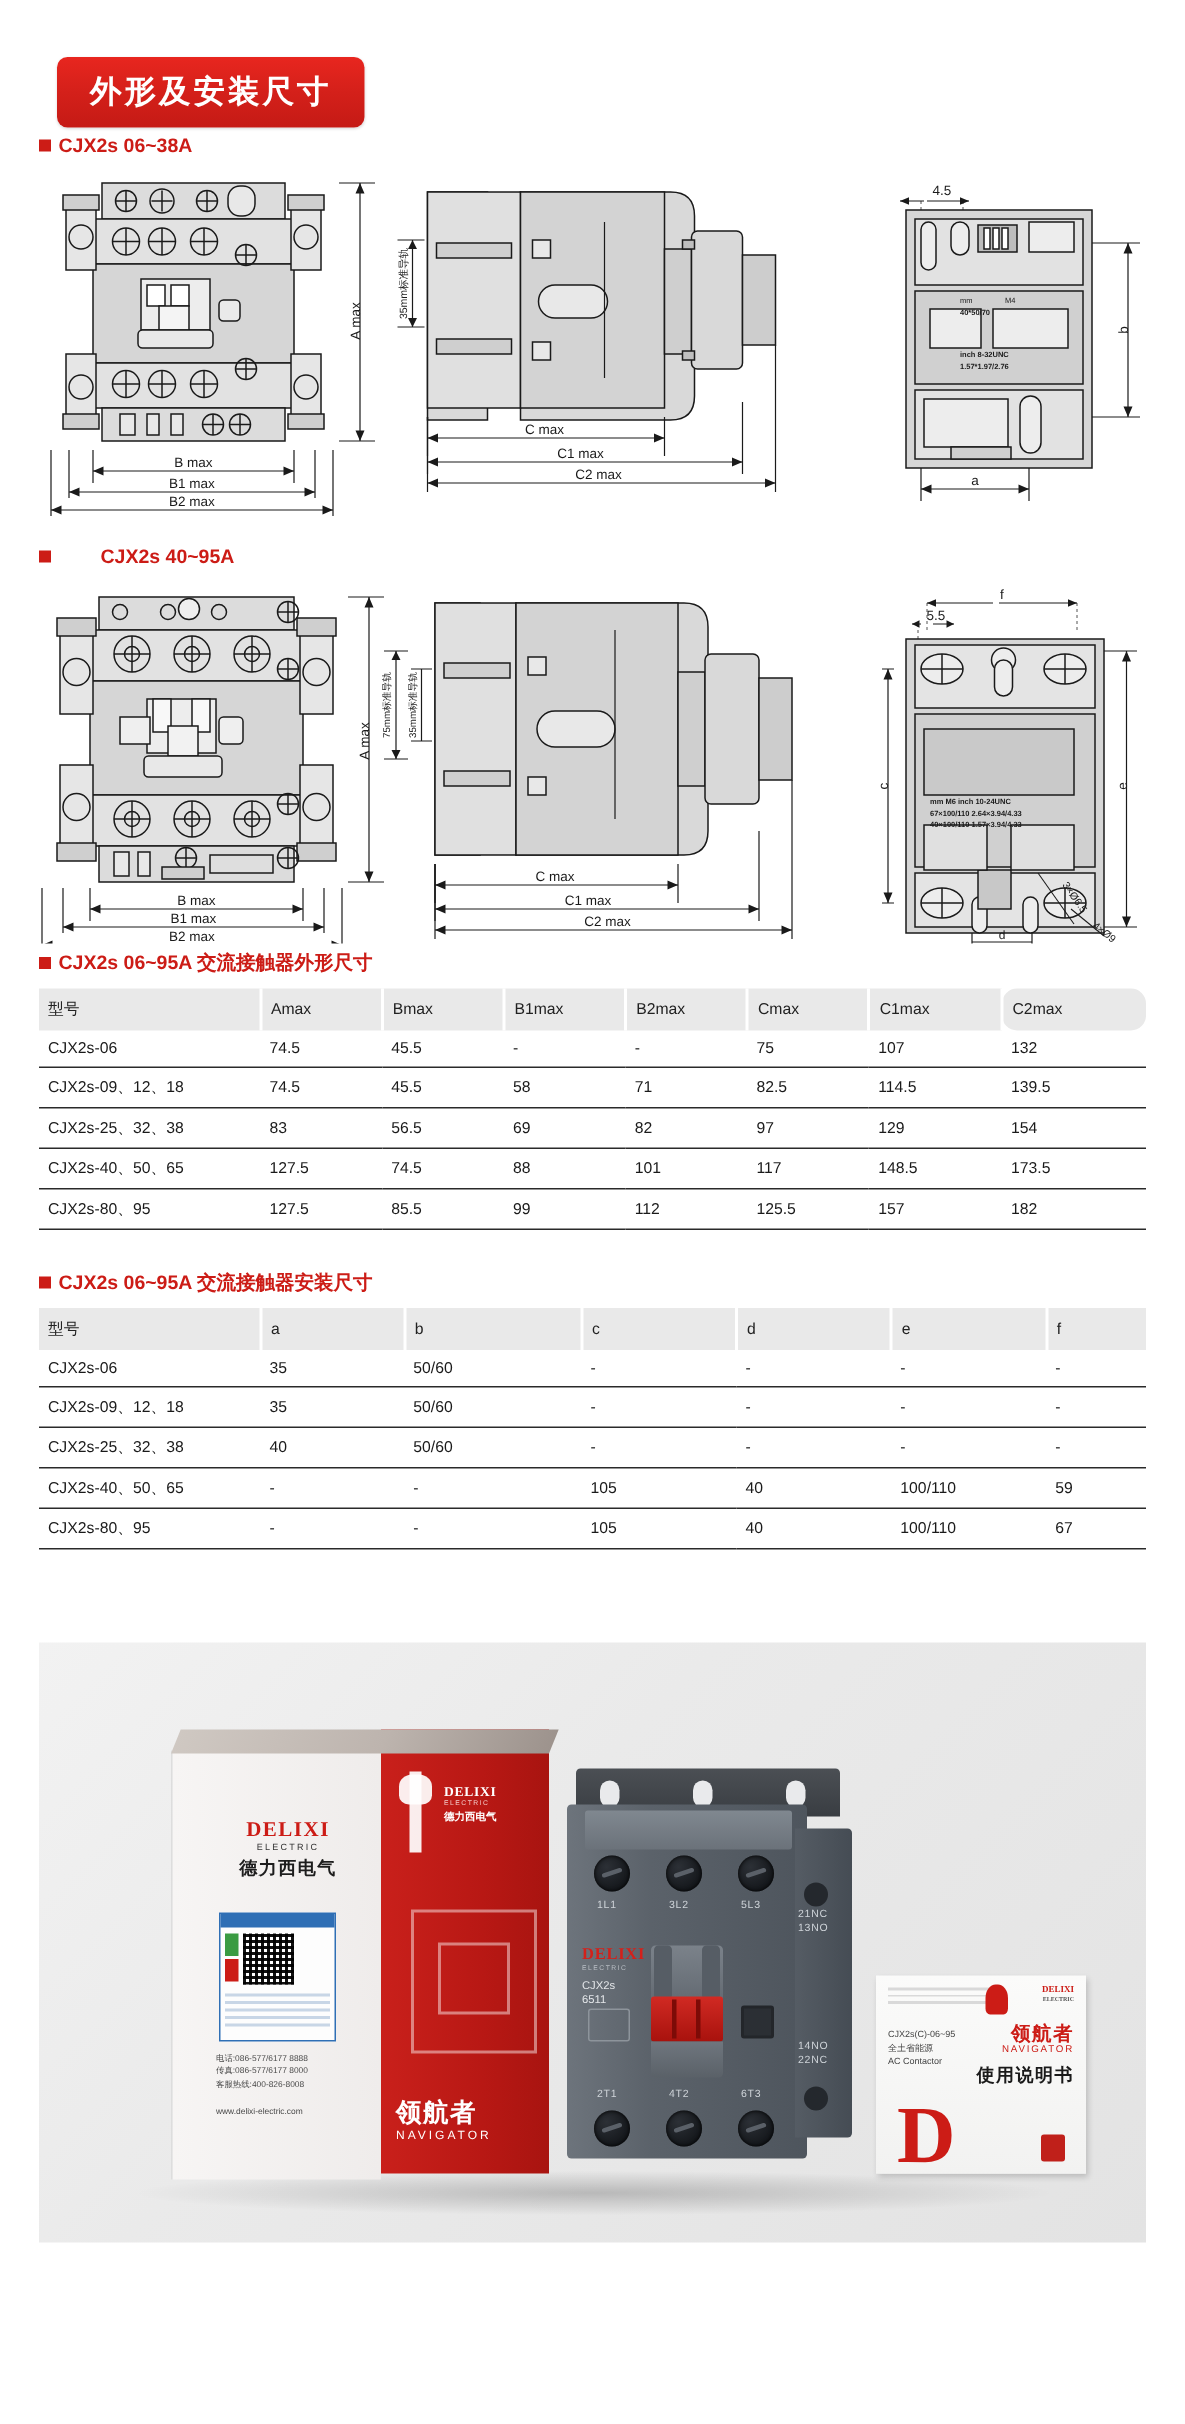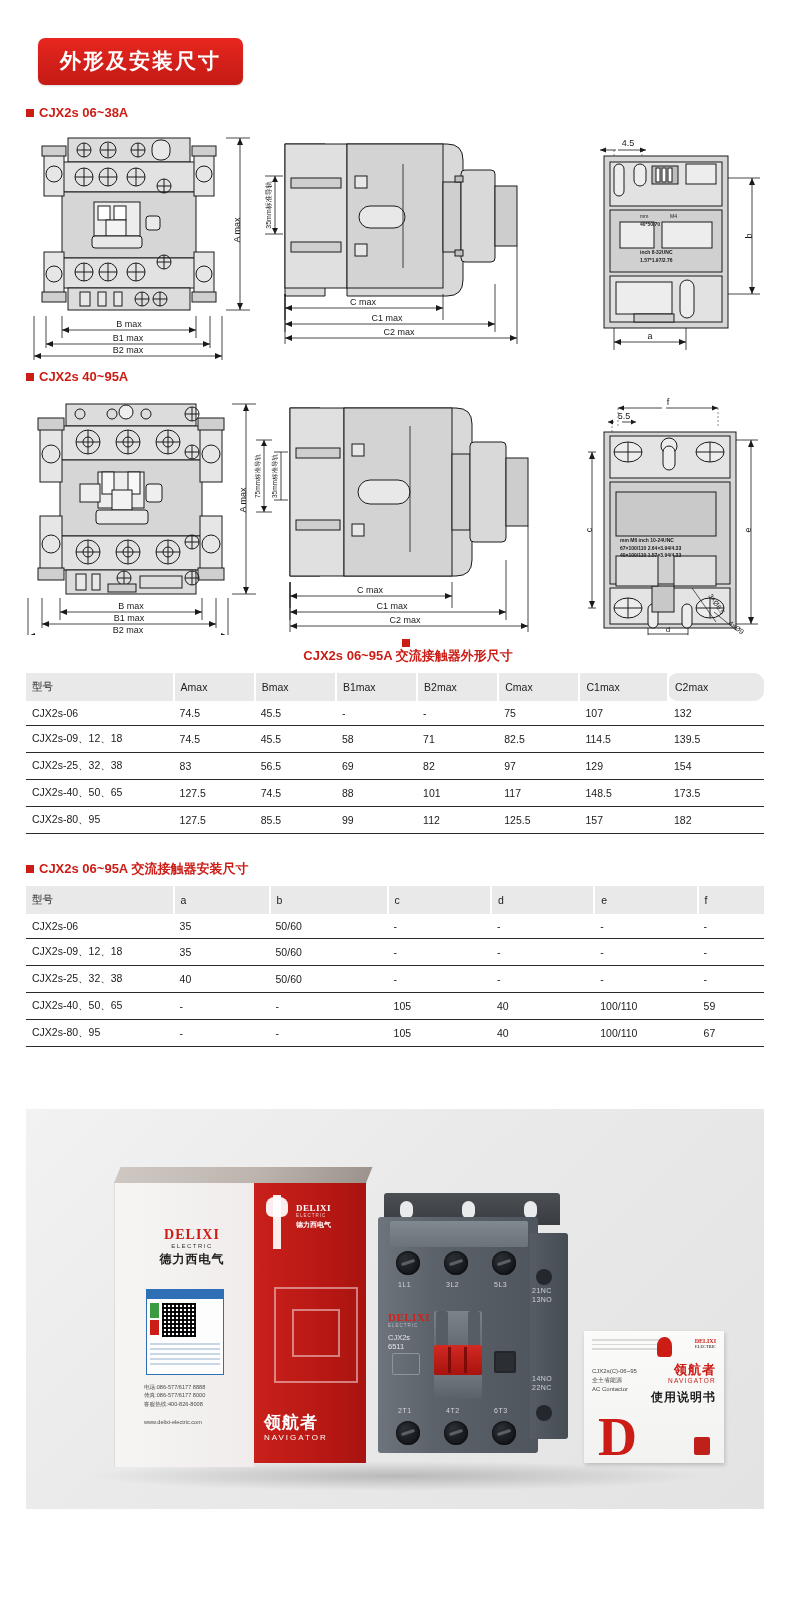--- a/index.html
+++ b/index.html
@@ -253,21 +253,21 @@
   .man-lines { position: absolute; left: 8px; top: 8px; width: 70px; }
   .man-lines span { display:block; height: 1.5px; background: #d9d9d9; margin-bottom: 3px; }
 </style>
 </head>
 <body>
 
 <div class="title-wrap">
   <div class="title-pill">外形及安装尺寸</div>
 </div>
 
-<div class="sub-head" style="margin-top:20px;">
+<div class="sub-head" style="margin-top:4px;">
   <span class="sq"></span>
   <span>CJX2s 06~38A</span>
 </div>
 
 <div class="draw-row">
 <svg class="draw-svg" width="790" height="235" viewBox="0 0 790 235">
   <g stroke="#1a1a1a" fill="none" stroke-width="1">
 
     <g transform="translate(40,8)">
       <rect x="28" y="4" width="122" height="24" fill="#dcdcdc"></rect>
@@ -406,21 +406,21 @@
       <text x="162" y="102" font-size="9" fill="#1a1a1a" stroke="none" text-anchor="middle" transform="rotate(-90 162 102)" font-family="'Liberation Sans',sans-serif">b</text>
 
       <path d="M24,194 v22 M96,194 v22 M24,208 h72" stroke-width=".8"></path>
       <path d="M24,208 l7,-3 v6z M96,208 l-7,-3 v6z" fill="#1a1a1a" stroke="none"></path>
       <text x="60" y="205" font-size="9" fill="#1a1a1a" stroke="none" text-anchor="middle" font-family="'Liberation Sans',sans-serif">a</text>
     </g>
   </g>
 </svg>
 </div>
 
-<div class="sub-head" style="margin-top:8px;">
+<div class="sub-head" style="margin-top:18px;gap:28px;">
   <span class="sq"></span>
   <span>CJX2s 40~95A</span>
 </div>
 
 <div class="draw-row">
 <svg class="draw-svg" width="790" height="245" viewBox="0 0 790 245">
   <g stroke="#1a1a1a" fill="none" stroke-width="1">
 
     <g transform="translate(36,10)">
       <rect x="30" y="4" width="130" height="22" fill="#dcdcdc"></rect>
@@ -582,21 +582,21 @@
       <path d="M126,216 l22,18" stroke-width=".7"></path>
       <text x="140" y="228" font-size="7" fill="#1a1a1a" stroke="none" transform="rotate(38 140 228)" font-family="'Liberation Sans',sans-serif">4×Ø9</text>
 
       <path d="M60,232 v10 M100,232 v10 M60,238 h40" stroke-width=".8"></path>
       <text x="80" y="236" font-size="8" fill="#1a1a1a" stroke="none" text-anchor="middle" font-family="'Liberation Sans',sans-serif">d</text>
     </g>
   </g>
 </svg>
 </div>
 
-<div class="sub-head" style="margin-top:4px;flex-direction:column;">
+<div class="sub-head" style="margin-top:4px;">
   <span class="sq"></span>
   <span>CJX2s 06~95A 交流接触器外形尺寸</span>
 </div>
 <div class="tbl-wrap">
   <table>
     <thead>
         <tr id="t1-head">
           <th style="width: 20%;">型号</th>
           <th style="width: 11%;">Amax</th>
           <th style="width: 11%;">Bmax</th>

